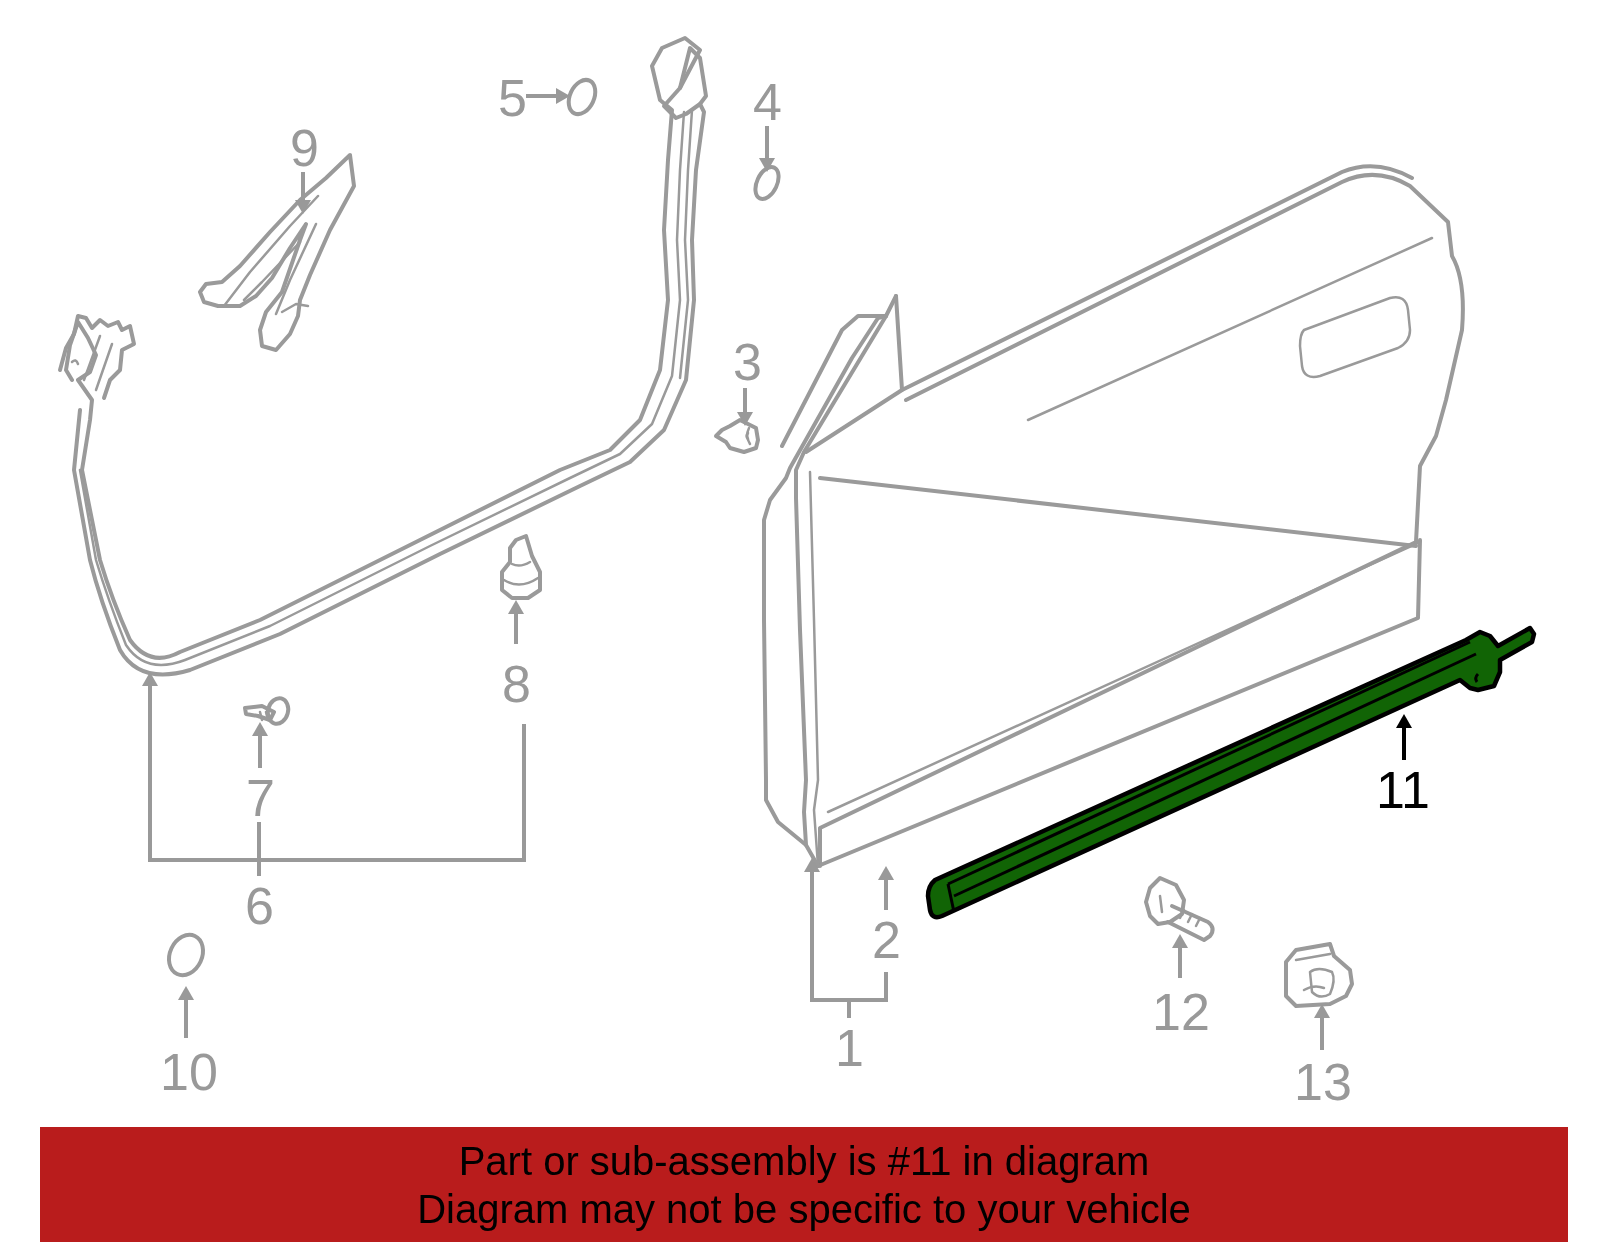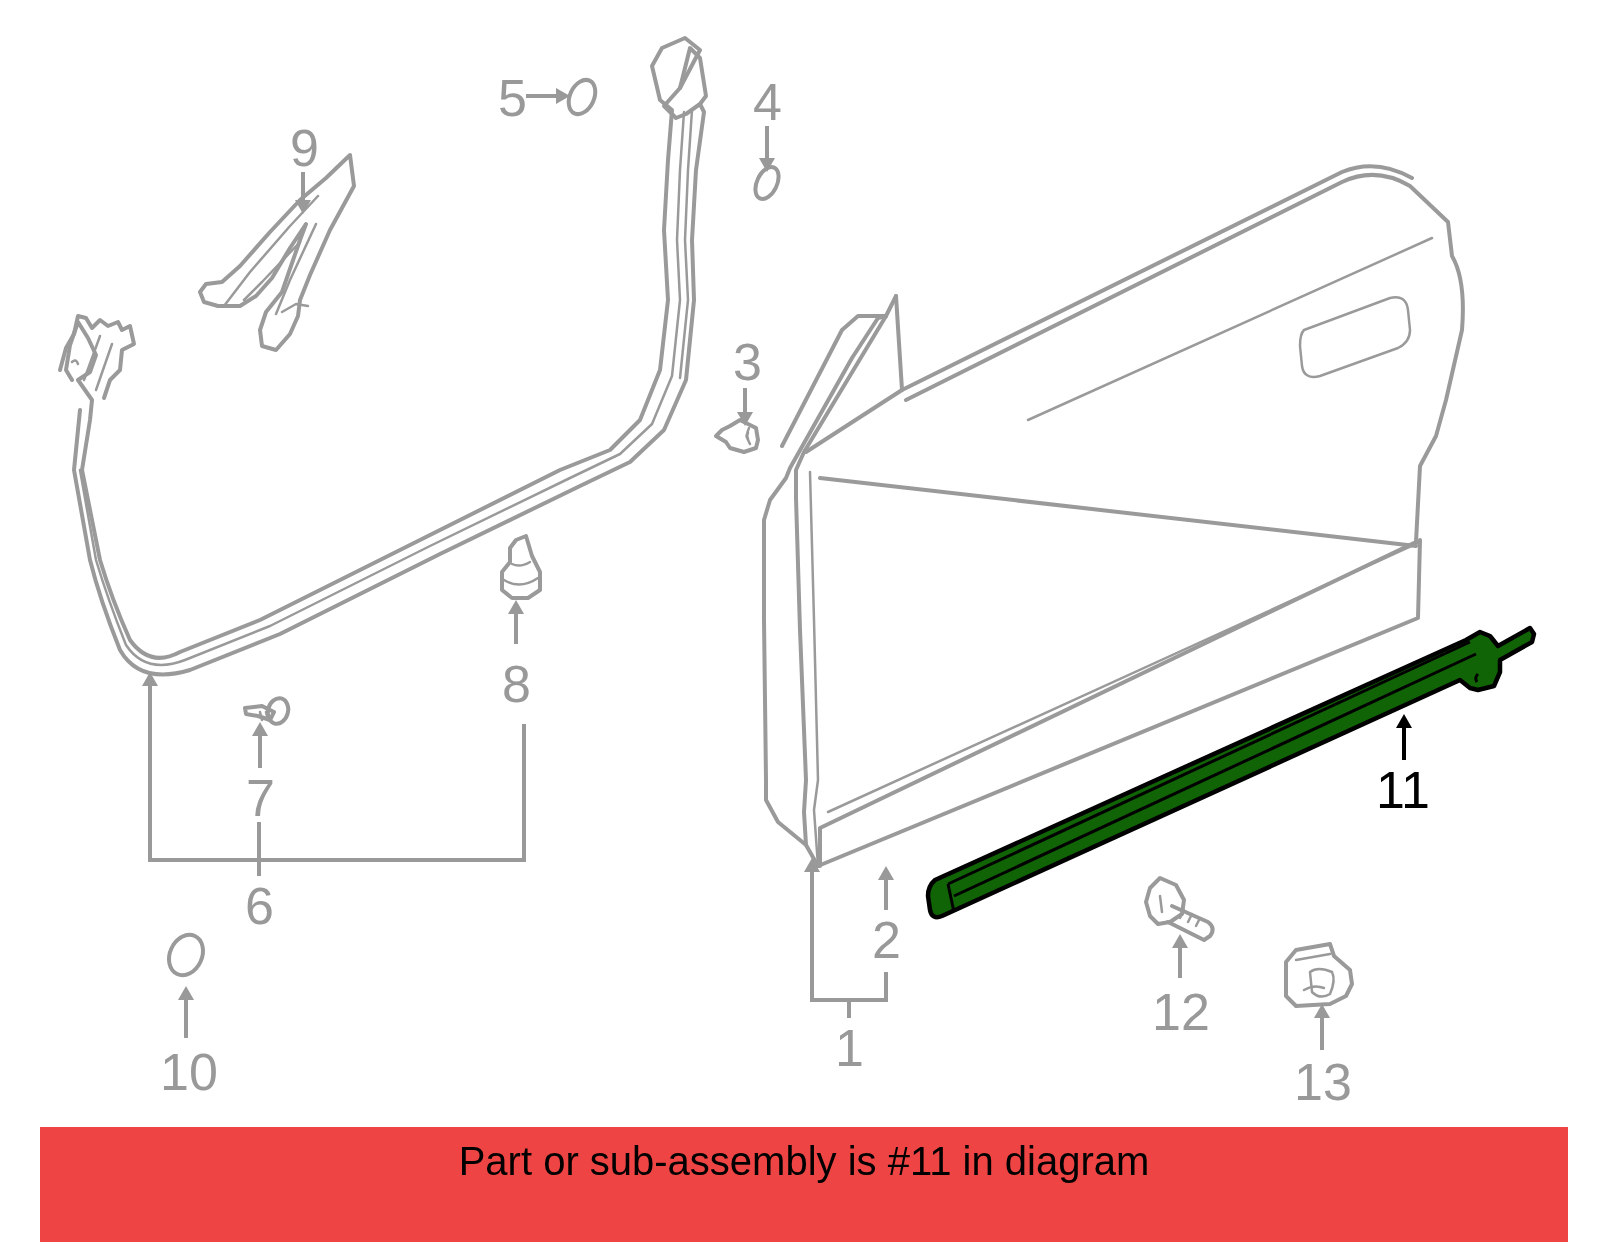--- a/index.html
+++ b/index.html
@@ -10,21 +10,21 @@
     .g { fill: none; stroke: #9a9a9a; stroke-width: 4; stroke-linejoin: round; stroke-linecap: round; }
     .g2 { fill: none; stroke: #9a9a9a; stroke-width: 2.5; stroke-linejoin: round; stroke-linecap: round; }
     .lead { fill: none; stroke: #999999; stroke-width: 4; }
     .arrowhead { fill: #999999; }
     .arrowhead.hl { fill: #000000; }
     .lead.hl { stroke: #000000; }
     .part11 { fill: #116405; stroke: #000000; stroke-width: 4.5; stroke-linejoin: round; }
     .part11-line { fill: none; stroke: #000000; stroke-width: 3; }
     #banner {
       position: absolute; left: 40px; top: 1127px; width: 1528px; height: 115px;
-      background: #ef4444; color: #000000; text-align: center;
+      background: #b91c1c; color: #000000; text-align: center;
       font-family: "Liberation Sans", "DejaVu Sans", sans-serif; font-size: 40px; line-height: 48px;
       padding-top: 10px; box-sizing: border-box;
     }
     #banner div { white-space: nowrap; }
   </style>
 </head>
 <body>
 
 <svg id="diagram" viewBox="0 0 1600 1249" xmlns="http://www.w3.org/2000/svg">
 
@@ -196,13 +196,14 @@
   <text class="callout" x="160" y="1090">10</text>
   <text class="callout" x="872" y="958">2</text>
   <text class="callout" x="835" y="1066">1</text>
   <text class="callout hl" x="1376" y="808">11</text>
   <text class="callout" x="1152" y="1030">12</text>
   <text class="callout" x="1294" y="1100">13</text>
 </svg>
 
 <div id="banner">
   <div>Part or sub-assembly is #11 in diagram</div>
+  <div>Diagram may not be specific to your vehicle</div>
 </div>
 
 </body></html>

